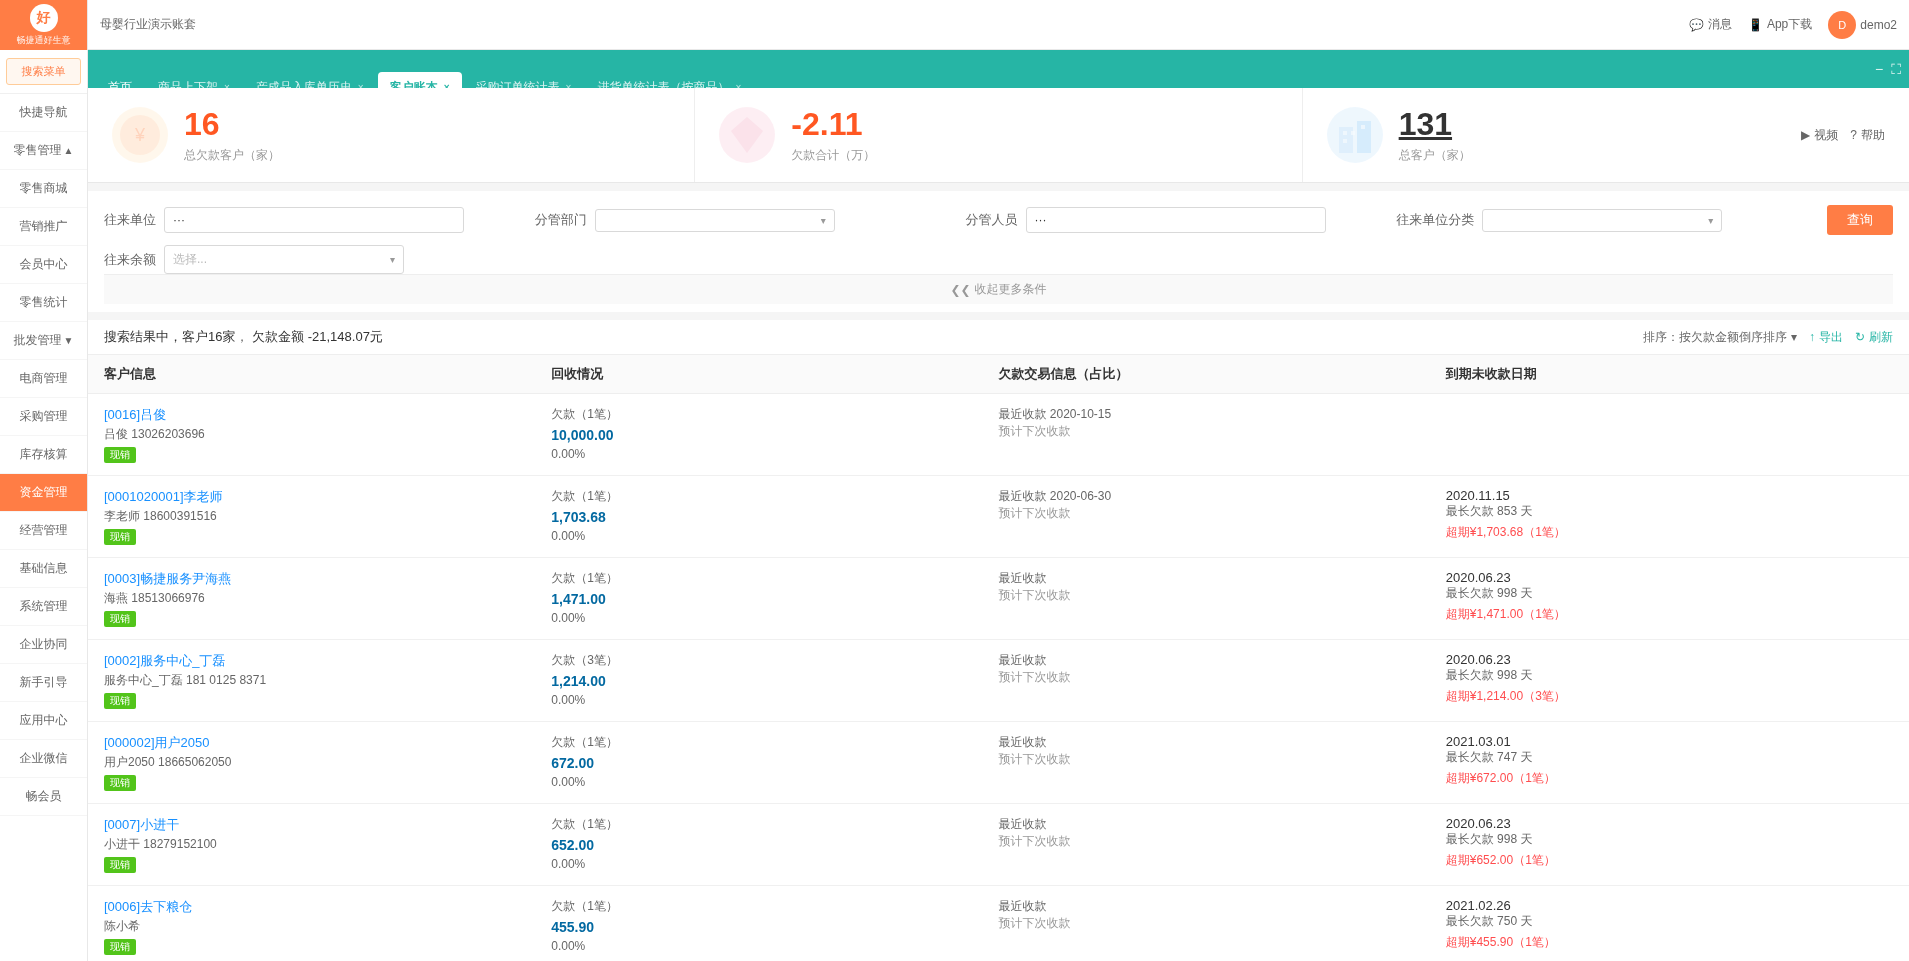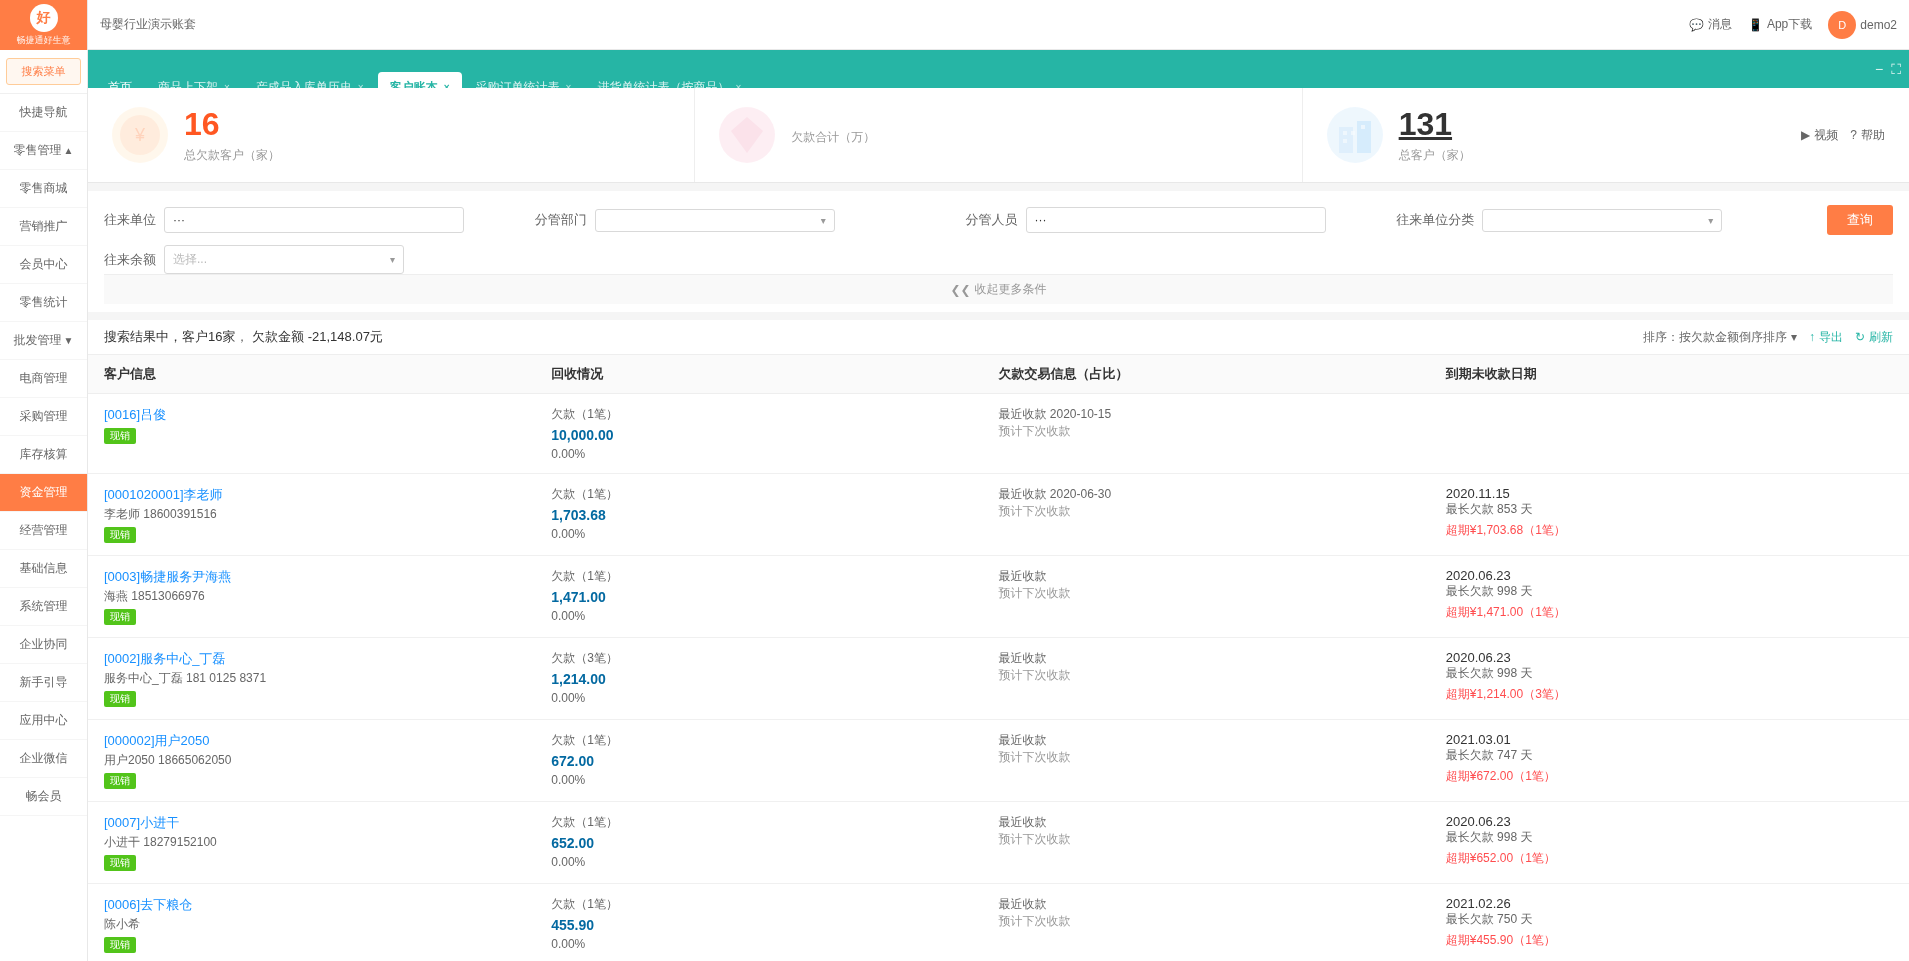--- a/index.html
+++ b/index.html
@@ -207,20 +207,21 @@
           <div class="stat-label">总欠款客户（家）</div>
         </div>
       </div>
       <div class="stat-card">
         <div class="stat-icon stat-icon-pink">
           <svg class="stat-svg" viewBox="0 0 48 48">
             <polygon points="24,6 40,20 24,42 8,20" fill="#f48fb1" opacity="0.5"></polygon>
           </svg>
         </div>
         <div class="stat-info">
+          <div class="stat-number negative">-2.11</div>
           <div class="stat-label">欠款合计（万）</div>
         </div>
       </div>
       <div class="stat-card">
         <div class="stat-icon stat-icon-blue">
           <svg class="stat-svg" viewBox="0 0 48 48">
             <rect x="8" y="16" width="14" height="26" fill="#90caf9" opacity="0.6"></rect>
             <rect x="26" y="10" width="14" height="32" fill="#64b5f6" opacity="0.6"></rect>
             <rect x="12" y="20" width="4" height="4" fill="#fff" opacity="0.7"></rect>
             <rect x="20" y="20" width="4" height="4" fill="#fff" opacity="0.7"></rect>
@@ -313,21 +314,21 @@
 
     <div class="table-container">
       <div class="table-header">
         <div>客户信息</div>
         <div>回收情况</div>
         <div>欠款交易信息（占比）</div>
         <div>到期未收款日期</div>
       </div>
       <div id="table-body">
           <div class="table-row-item">
-            <div><div class="customer-name">[0016]吕俊</div><div class="customer-tag">现销</div></div>
+            <div><div class="customer-name">[0016]吕俊</div><div class="customer-sub">吕俊 13026203696</div><div class="customer-tag">现销</div></div>
             <div>
               <div class="debt-info">欠款（1笔）</div>
               <div class="debt-amount">10,000.00</div>
               <div class="debt-percent">0.00%</div>
             </div>
             <div>
               <div class="return-info">最近收款    2020-10-15</div>
               <div class="return-next">预计下次收款</div>
             </div>
           </div>

